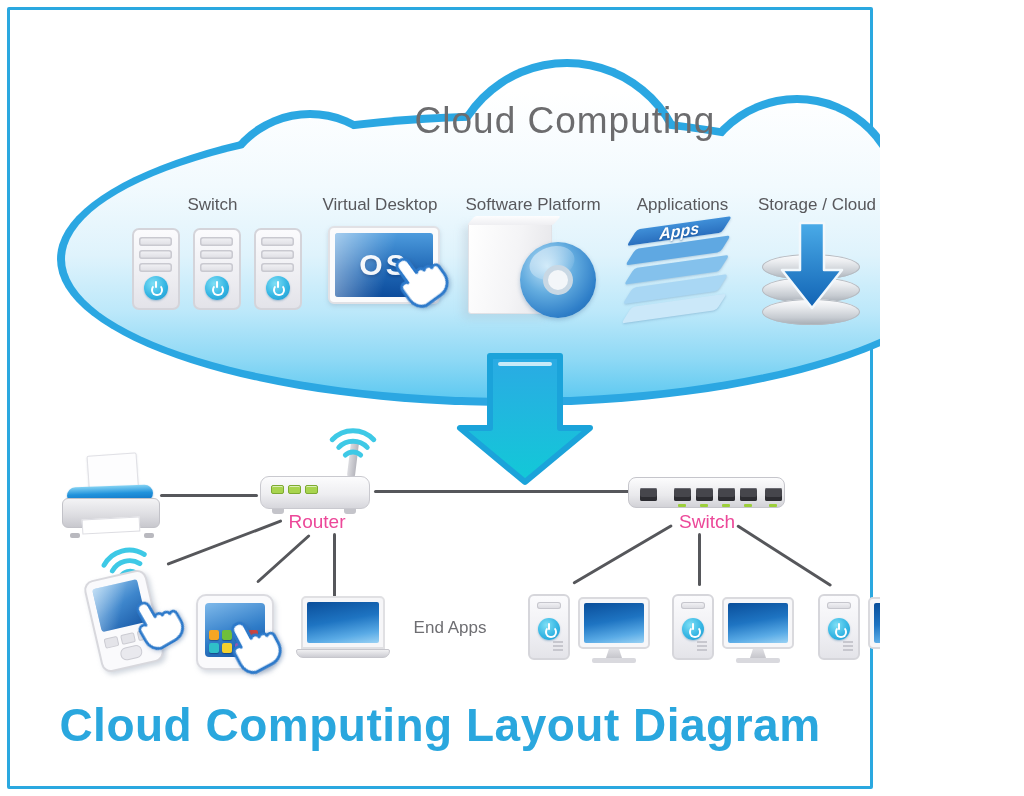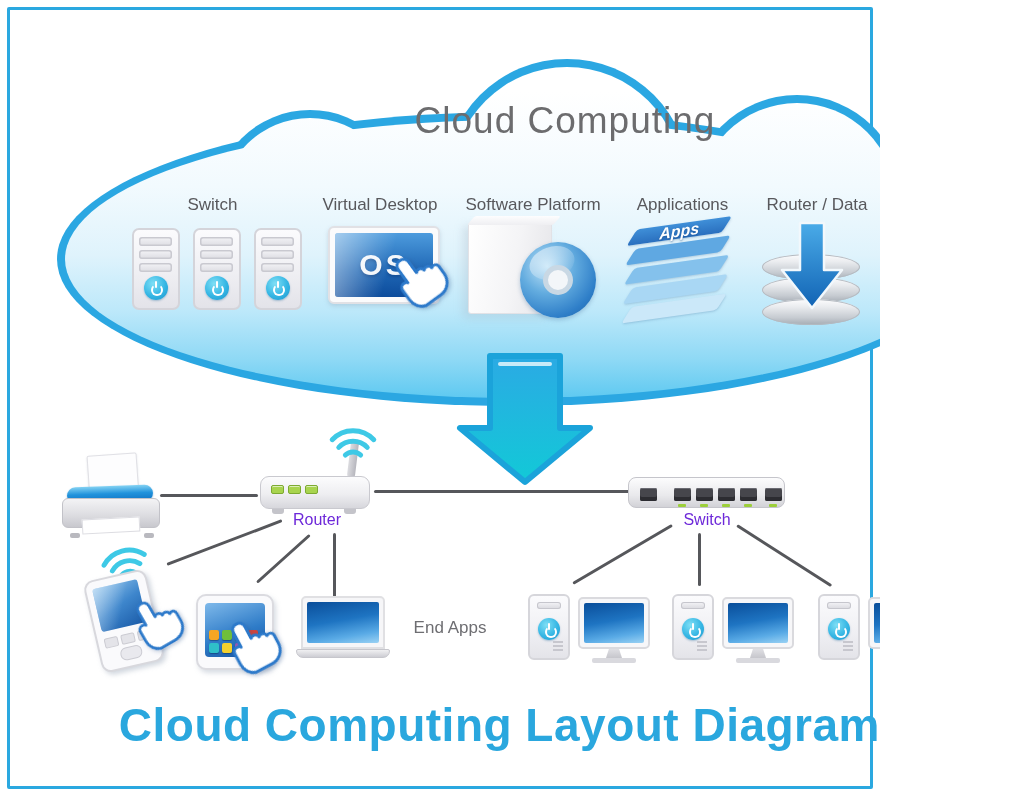--- a/index.html
+++ b/index.html
@@ -99,21 +99,21 @@
   
   .router{position:absolute;left:260px;top:430px;width:118px;height:82px;}
   .rt-ant{position:absolute;right:21px;top:10px;width:8px;height:38px;border-radius:4px;transform:rotate(7deg);
     background:linear-gradient(90deg,#DCDCE0,#B6B6BD);}
   .rt-body{position:absolute;left:0;top:46px;width:110px;height:33px;border-radius:9px;
     background:linear-gradient(180deg,#FCFCFD 0%,#EEEEF1 55%,#D7D7DC 100%);border:1px solid #C9C9CF;box-sizing:border-box;}
   .rt-led{position:absolute;top:8px;width:11px;height:7px;background:#A8D44E;border:1px solid #7DAA32;
     border-radius:2px;box-shadow:inset 0 1px 0 rgba(255,255,255,.6);}
   .rt-foot{position:absolute;top:79px;width:12px;height:5px;background:#C4C4CA;border-radius:0 0 3px 3px;}
   .wifi{position:absolute;}
-  .dev-label{position:absolute;font-size:16px;color:#6d28d9;text-align:center;}
+  .dev-label{position:absolute;font-size:19px;color:#ec4899;text-align:center;}
 
   
   .switch{position:absolute;left:628px;top:473px;width:160px;height:38px;}
   .swt-body{position:absolute;left:0;top:4px;width:157px;height:31px;border-radius:8px;
     background:linear-gradient(180deg,#FCFCFD 0%,#E9E9EC 60%,#D2D2D7 100%);border:1px solid #C5C5CB;box-sizing:border-box;}
   .swt-port{position:absolute;top:10px;width:17px;height:13px;background:#46464C;border-radius:2px;
     box-shadow:inset 0 -4px 0 #2C2C31,inset 0 1px 0 #6A6A72;}
   .swt-led{position:absolute;top:26px;width:8px;height:3px;background:#9CCF3A;border-radius:1px;}
 
   
@@ -159,21 +159,21 @@
   .mon-screen{position:absolute;inset:4px;border-radius:2px;overflow:hidden;
     background:linear-gradient(170deg,#0A4E9A 0%,#1E74C2 45%,#5AABE6 78%,#9AD2F4 100%);}
   .mon-stand{width:16px;height:9px;margin:0 auto;background:linear-gradient(180deg,#DFDFE3,#C6C6CC);
     clip-path:polygon(18% 0,82% 0,100% 100%,0 100%);}
   .mon-base{width:44px;height:5px;background:#D9D9DE;border-radius:2px;margin:0 auto;}
 
   .hand{position:absolute;filter:drop-shadow(1px 2px 2px rgba(50,85,140,.35));}
 
   .end-user{position:absolute;left:405px;top:618px;width:90px;font-size:17px;color:#6E6E72;text-align:center;}
 
-  .footer-title{position:absolute;left:0;right:0;top:698px;text-align:right;
+  .footer-title{position:absolute;left:0;right:0;top:698px;text-align:center;
     font-size:46px;font-weight:600;color:#2AA7DE;letter-spacing:.5px;}
 </style>
 </head>
 <body>
 
 <div class="canvas">
 
   <svg width="0" height="0" style="position:absolute">
     <defs>
       <path id="handPath" fill="#FFFFFF" stroke="#2C79CA" stroke-width="2.4" stroke-linejoin="round" stroke-linecap="round" d="M16 47 C11.5 45.5 8 41 8 35.5 L8 26 C8 23.8 9.8 22 12 22 C13.2 22 14.3 22.6 15 23.5 L15 10.5
@@ -215,21 +215,21 @@
       <circle cx="255" cy="155" r="89"></circle>
     </g>
   </svg>
 
   <div class="cloud-title">Cloud Computing</div>
 
   <div class="item-label lbl-servers">Switch</div>
   <div class="item-label lbl-vd">Virtual Desktop</div>
   <div class="item-label lbl-sp">Software Platform</div>
   <div class="item-label lbl-apps">Applications</div>
-  <div class="item-label lbl-storage">Router / Data</div>
+  <div class="item-label lbl-storage">Storage / Cloud</div>
 
   <div>
     <div class="server-tower" style="left:132px;top:228px">
       <div class="srv-slot" style="top:7px"></div>
         <div class="srv-slot" style="top:20px"></div>
         <div class="srv-slot" style="top:33px"></div>
       <div class="power-btn" style="bottom:8px"></div>
     </div>
     <div class="server-tower" style="left:193px;top:228px">
       <div class="srv-slot" style="top:7px"></div>

